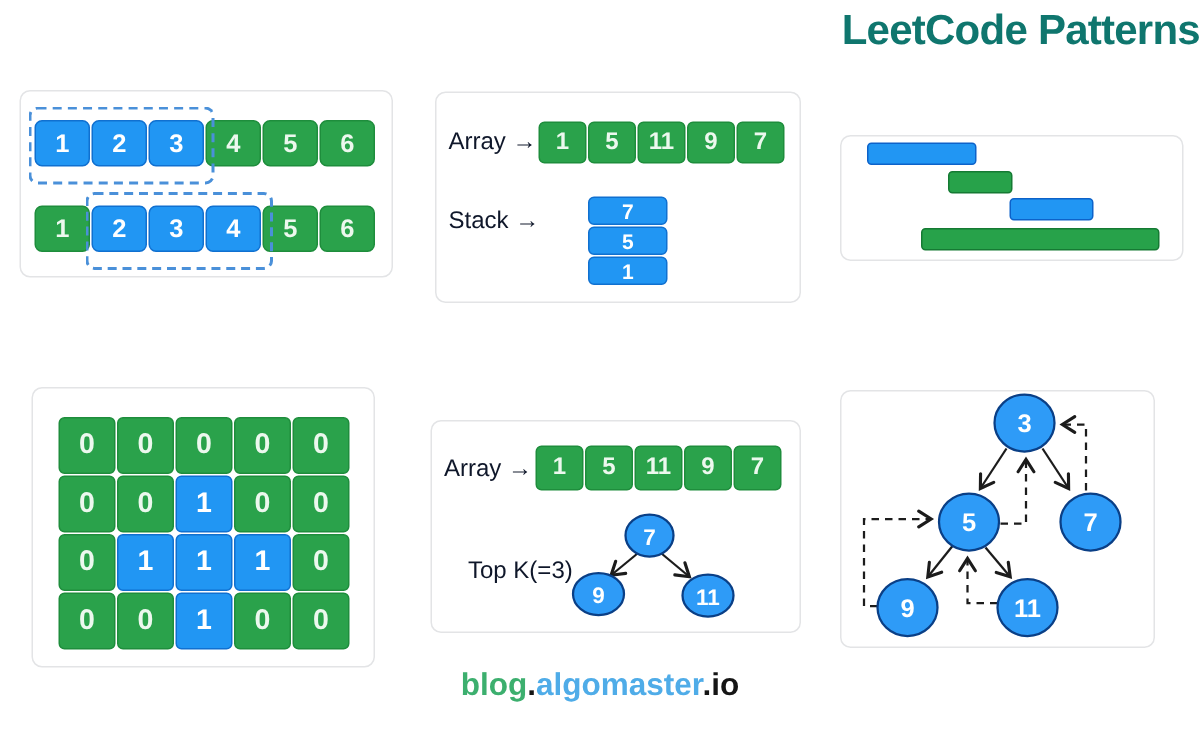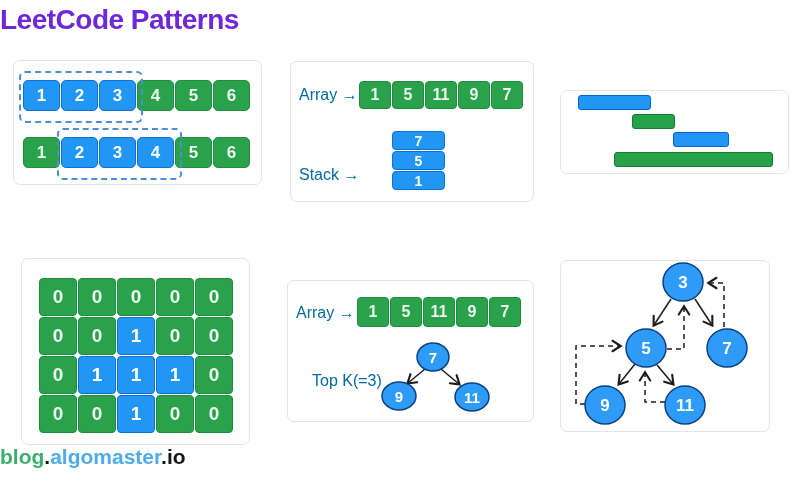--- a/index.html
+++ b/index.html
@@ -1,59 +1,59 @@
 <!DOCTYPE html>
 <html><head>
 <meta charset="utf-8">
 <style>
   html,body{margin:0;padding:0}
   body{
     width:800px;height:490px;background:#ffffff;position:relative;overflow:hidden;
     font-family:"Liberation Sans", sans-serif;
   }
   .title{
-    position:absolute;top:4px;left:0;width:100%;text-align:left;
-    font-size:28px;font-weight:700;color:#6d28d9;letter-spacing:-0.5px;
+    position:absolute;top:4px;left:0;width:100%;text-align:right;
+    font-size:28px;font-weight:700;color:#0f766e;letter-spacing:-0.5px;
   }
   .panel{
     position:absolute;background:#fff;border:1px solid #e3e4e6;border-radius:7px;
   }
   .row{position:absolute;display:flex;gap:1px}
   .col{position:absolute;display:flex;flex-direction:column;gap:1px}
   .cell{
     display:flex;align-items:center;justify-content:center;
     font-weight:700;color:#fff;box-sizing:border-box;border-radius:5px;
   }
   .cell.green{background:#2aa24b;border:1px solid #1e8d3c;color:#ecf8ee}
   .cell.blue{background:#2196f3;border:1px solid #1070d0;color:#fff}
   .sw-cell{width:37px;height:31px;font-size:17px}
   .ar-cell{width:32px;height:28px;font-size:16px;border-radius:4px}
   .ar-cell5{width:32px;height:30px;font-size:16px;border-radius:4px}
   .st-cell{width:53px;height:19px;font-size:14px;border-radius:4px}
   .win{
     position:absolute;border:2px dashed #4a90d9;border-radius:6px;
   }
   .lbl{
-    position:absolute;font-size:16px;color:#0369a1;white-space:nowrap;
+    position:absolute;font-size:16px;color:#0f172a;white-space:nowrap;
   }
   .bar{position:absolute;height:15px;border-radius:3px;box-sizing:border-box}
   .bar.blue{background:#2196f3;border:1.5px solid #0d62c9}
   .bar.green{background:#27a24a;border:1.5px solid #157a33}
   .matrix{
     position:absolute;left:17px;top:19px;display:grid;
     grid-template-columns:repeat(5,38px);grid-auto-rows:38px;gap:1px;
   }
   .m-cell{font-size:19px;font-weight:600;border-radius:4px}
   svg{position:absolute;left:0;top:0}
   .node{fill:#2e9bf7;stroke:#0a3f86;stroke-width:1.5}
   .node-label{fill:#ffffff;font-weight:600;text-anchor:middle;font-family:"Liberation Sans",sans-serif}
   .edge{stroke:#1c1c1c;stroke-width:1.5;fill:none}
   .edge.dash{stroke-dasharray:5,4}
   .footer{
-    position:absolute;top:445px;left:0;width:100%;
+    position:absolute;top:445px;left:0;width:100%;text-align:center;
     font-size:21px;font-weight:700;
   }
   .footer .g{color:#3caf6e}
   .footer .b{color:#4face8}
   .footer .k{color:#151515}
 </style>
 </head>
 <body>
 
 <div class="title">LeetCode Patterns</div>
@@ -81,21 +81,21 @@
 
 <div class="panel" style="left:290px;top:61px;width:242px;height:139px">
   <div class="lbl" style="left:8px;top:24px">Array →</div>
   <div class="row" style="left:68px;top:19px">
     <div class="cell ar-cell green">1</div>
     <div class="cell ar-cell green">5</div>
     <div class="cell ar-cell green">11</div>
     <div class="cell ar-cell green">9</div>
     <div class="cell ar-cell green">7</div>
   </div>
-  <div class="lbl" style="left:8px;top:104px">Stack →</div>
+  <div class="lbl" style="left:8px;top:77px">Stack →</div>
   <div class="col" style="left:101px;top:69px">
     <div class="cell st-cell blue">7</div>
     <div class="cell st-cell blue">5</div>
     <div class="cell st-cell blue">1</div>
   </div>
 </div>
 
 <div class="panel" style="left:560px;top:90px;width:227px;height:82px">
   <div class="bar blue" style="left:17px;top:4px;width:73px"></div>
   <div class="bar green" style="left:71px;top:23px;width:43px"></div>

